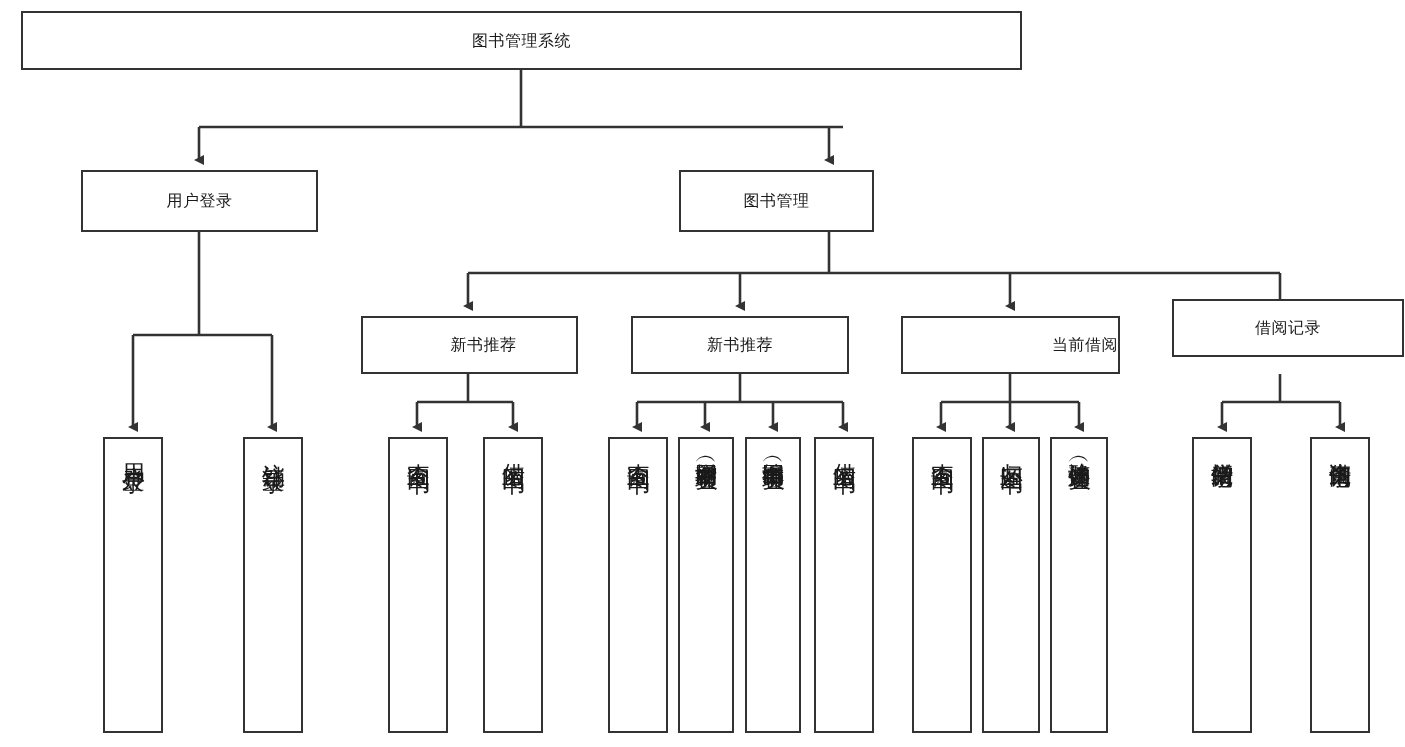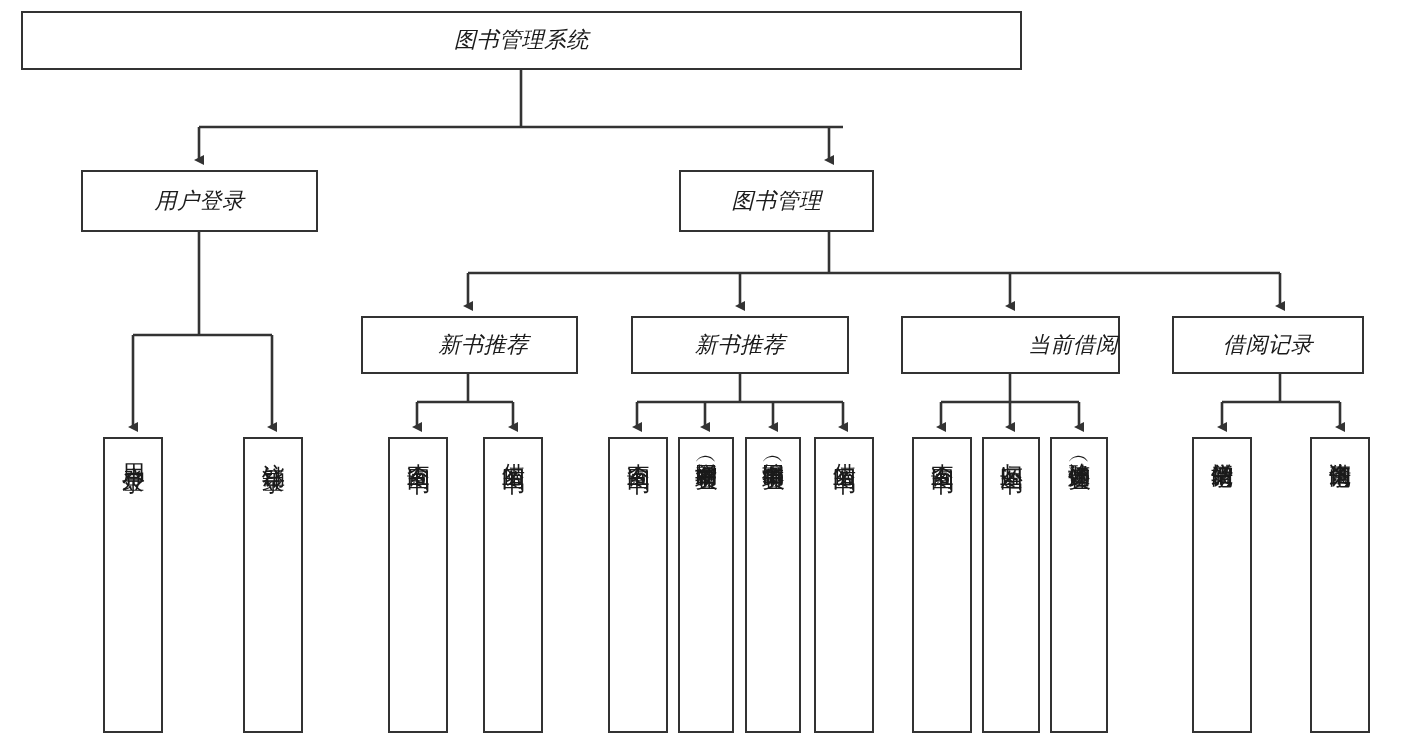--- a/index.html
+++ b/index.html
@@ -34,23 +34,22 @@
     align-items: center;
     justify-content: center;
     color: #1a1a1a;
     z-index: 2;
   }
   .node .lbl {
     line-height: 1.12;
     letter-spacing: 0.5px;
   }
   .node.horiz .lbl {
-    font-size: 22px;
+    font-size: 16px;
     white-space: nowrap;
-    font-style: italic;
   }
   .node.vert {
     align-items: flex-start;
     padding-top: 6px;
   }
   .node.vert .lbl {
     writing-mode: vertical-rl;
     text-orientation: upright;
     font-size: 23px;
     letter-spacing: 3px;
@@ -138,21 +137,21 @@
 
   <div class="node horiz" style="left:361px; top:316px; width:217px; height:58px;padding-left:28px;">
     <span class="lbl">新书推荐</span>
   </div>
   <div class="node horiz" style="left:631px; top:316px; width:218px; height:58px;">
     <span class="lbl">新书推荐</span>
   </div>
   <div class="node horiz" style="left:901px; top:316px; width:219px; height:58px;justify-content:flex-end;">
     <span class="lbl">当前借阅</span>
   </div>
-  <div class="node horiz" style="left:1172px; top:316px; width:192px; height:58px;">
+  <div class="node horiz" style="left:1172px; top:299px; width:232px; height:58px;">
     <span class="lbl">借阅记录</span>
   </div>
 
   <div class="node vert" style="left:103px; top:437px; width:60px; height:296px;">
     <span class="lbl">用户登录</span>
   </div>
   <div class="node vert" style="left:243px; top:437px; width:60px; height:296px;">
     <span class="lbl">注销登录</span>
   </div>
 

